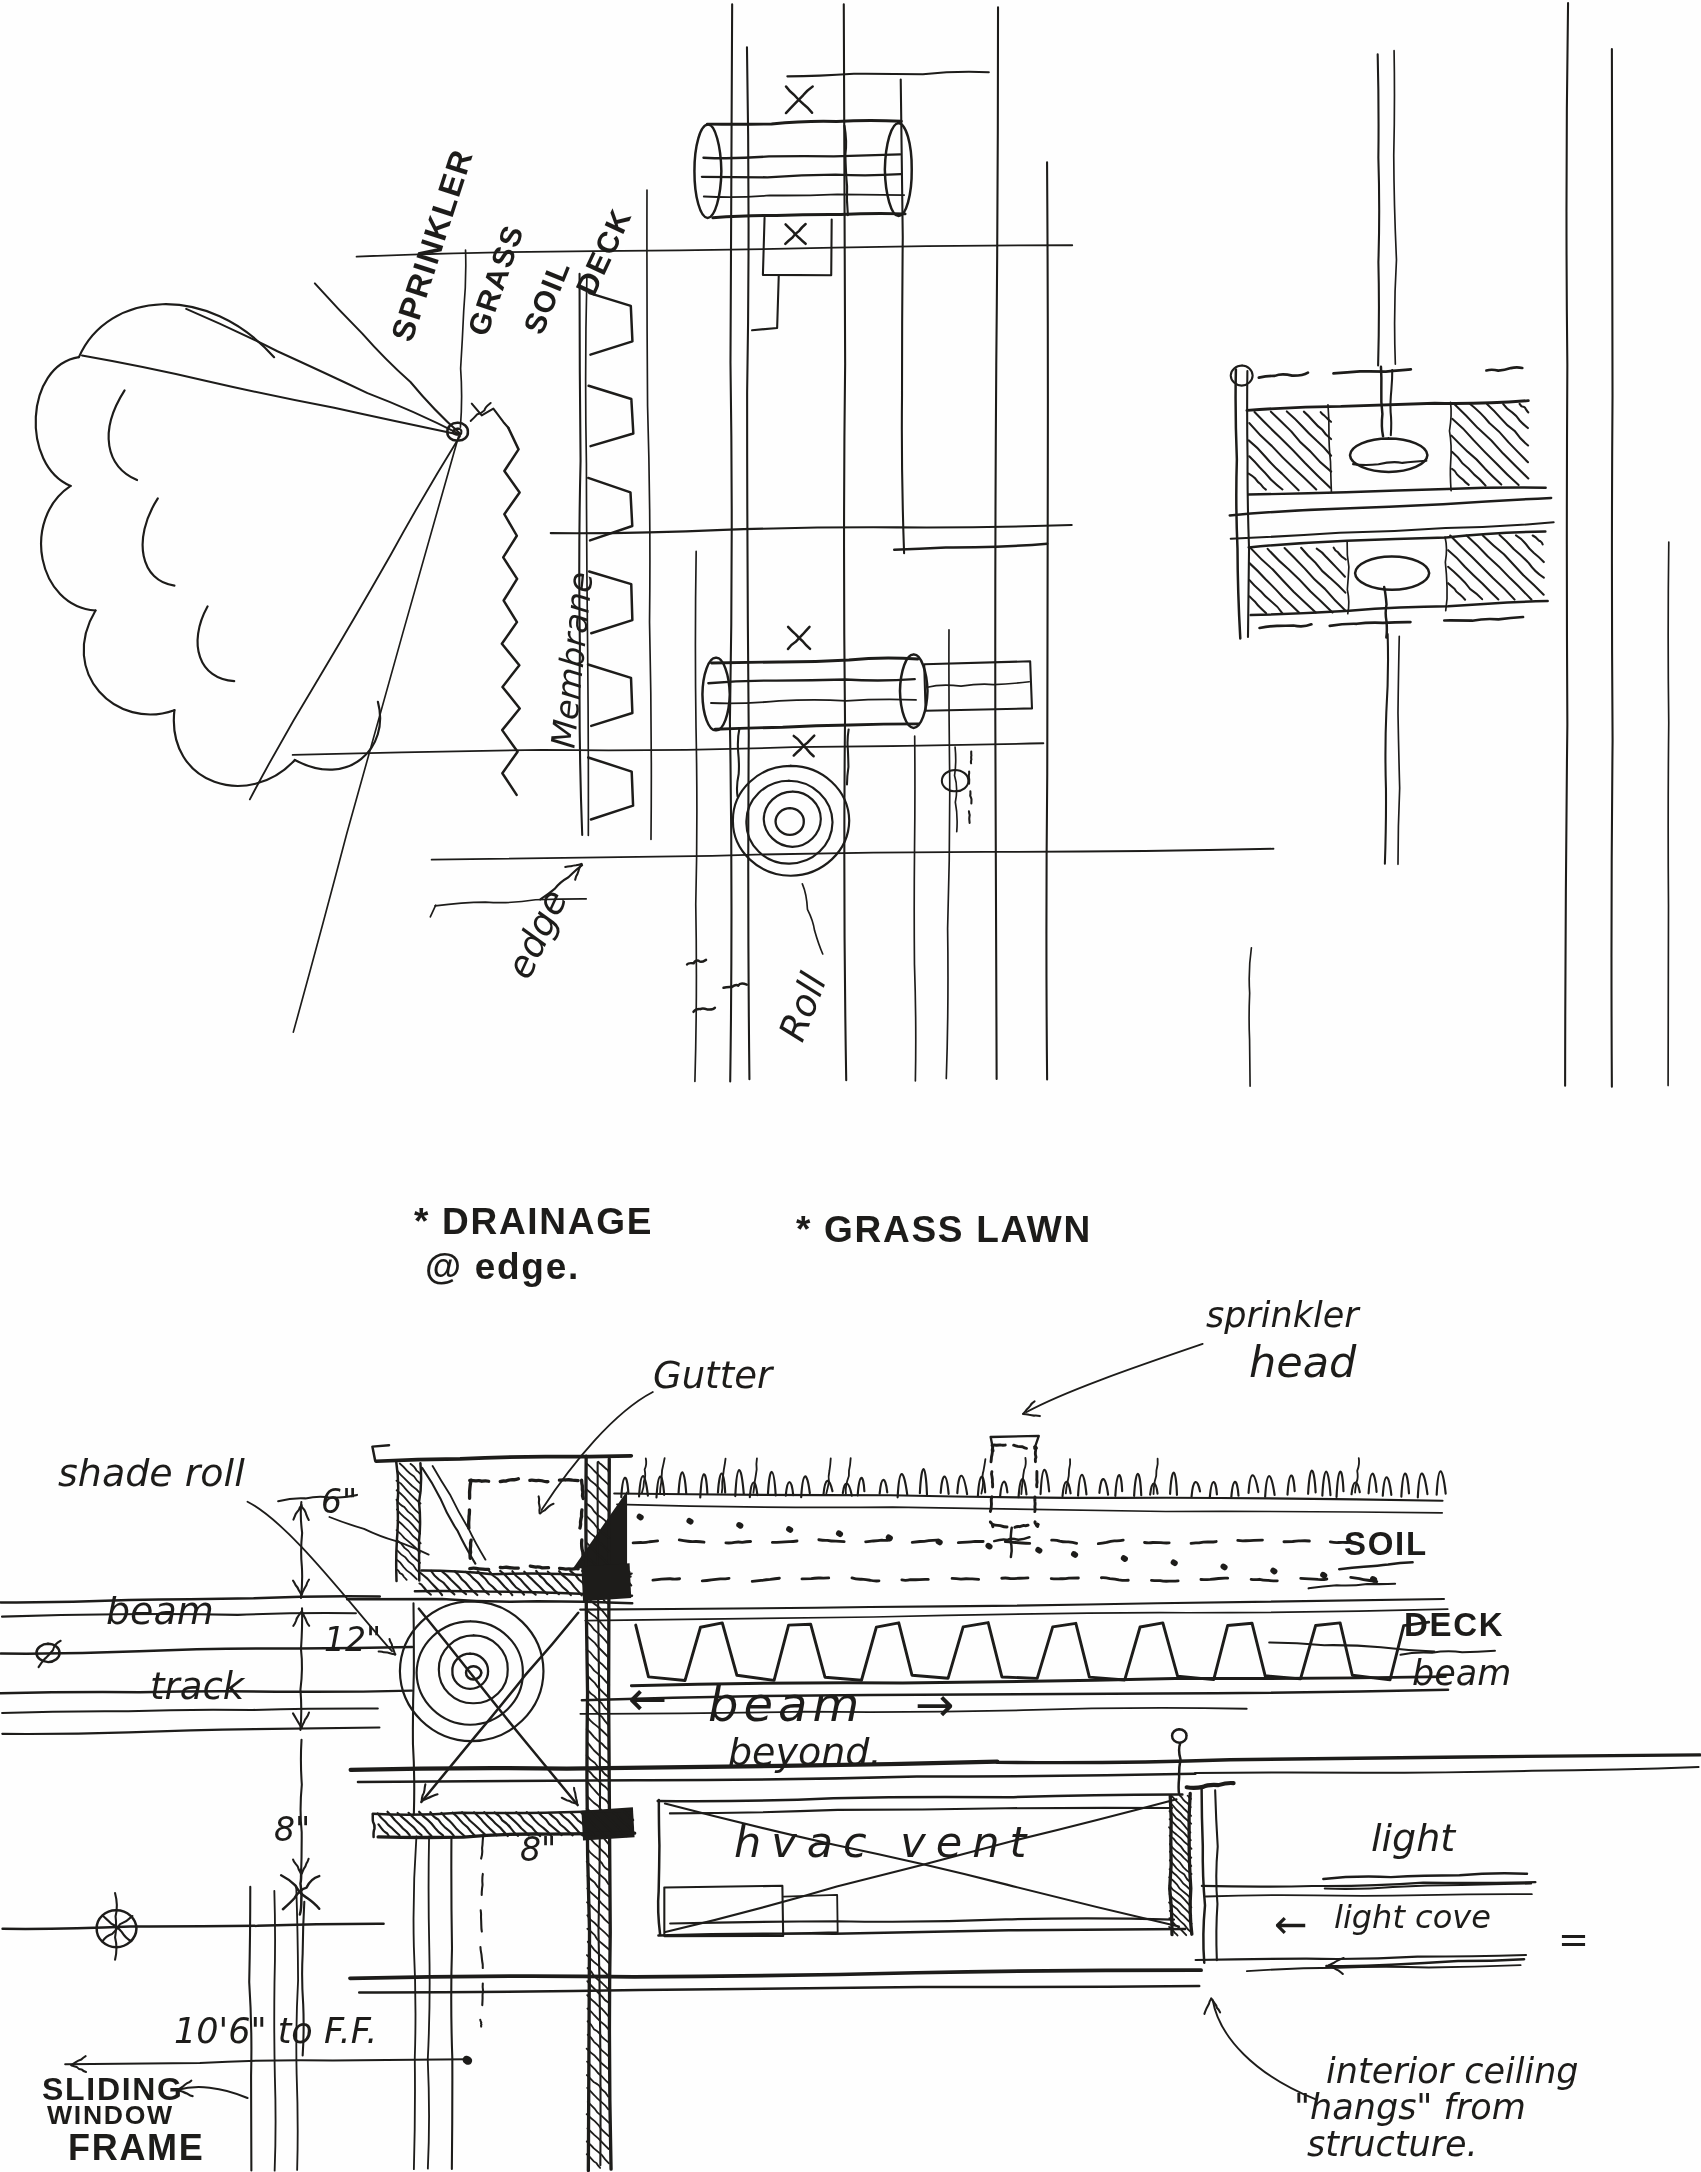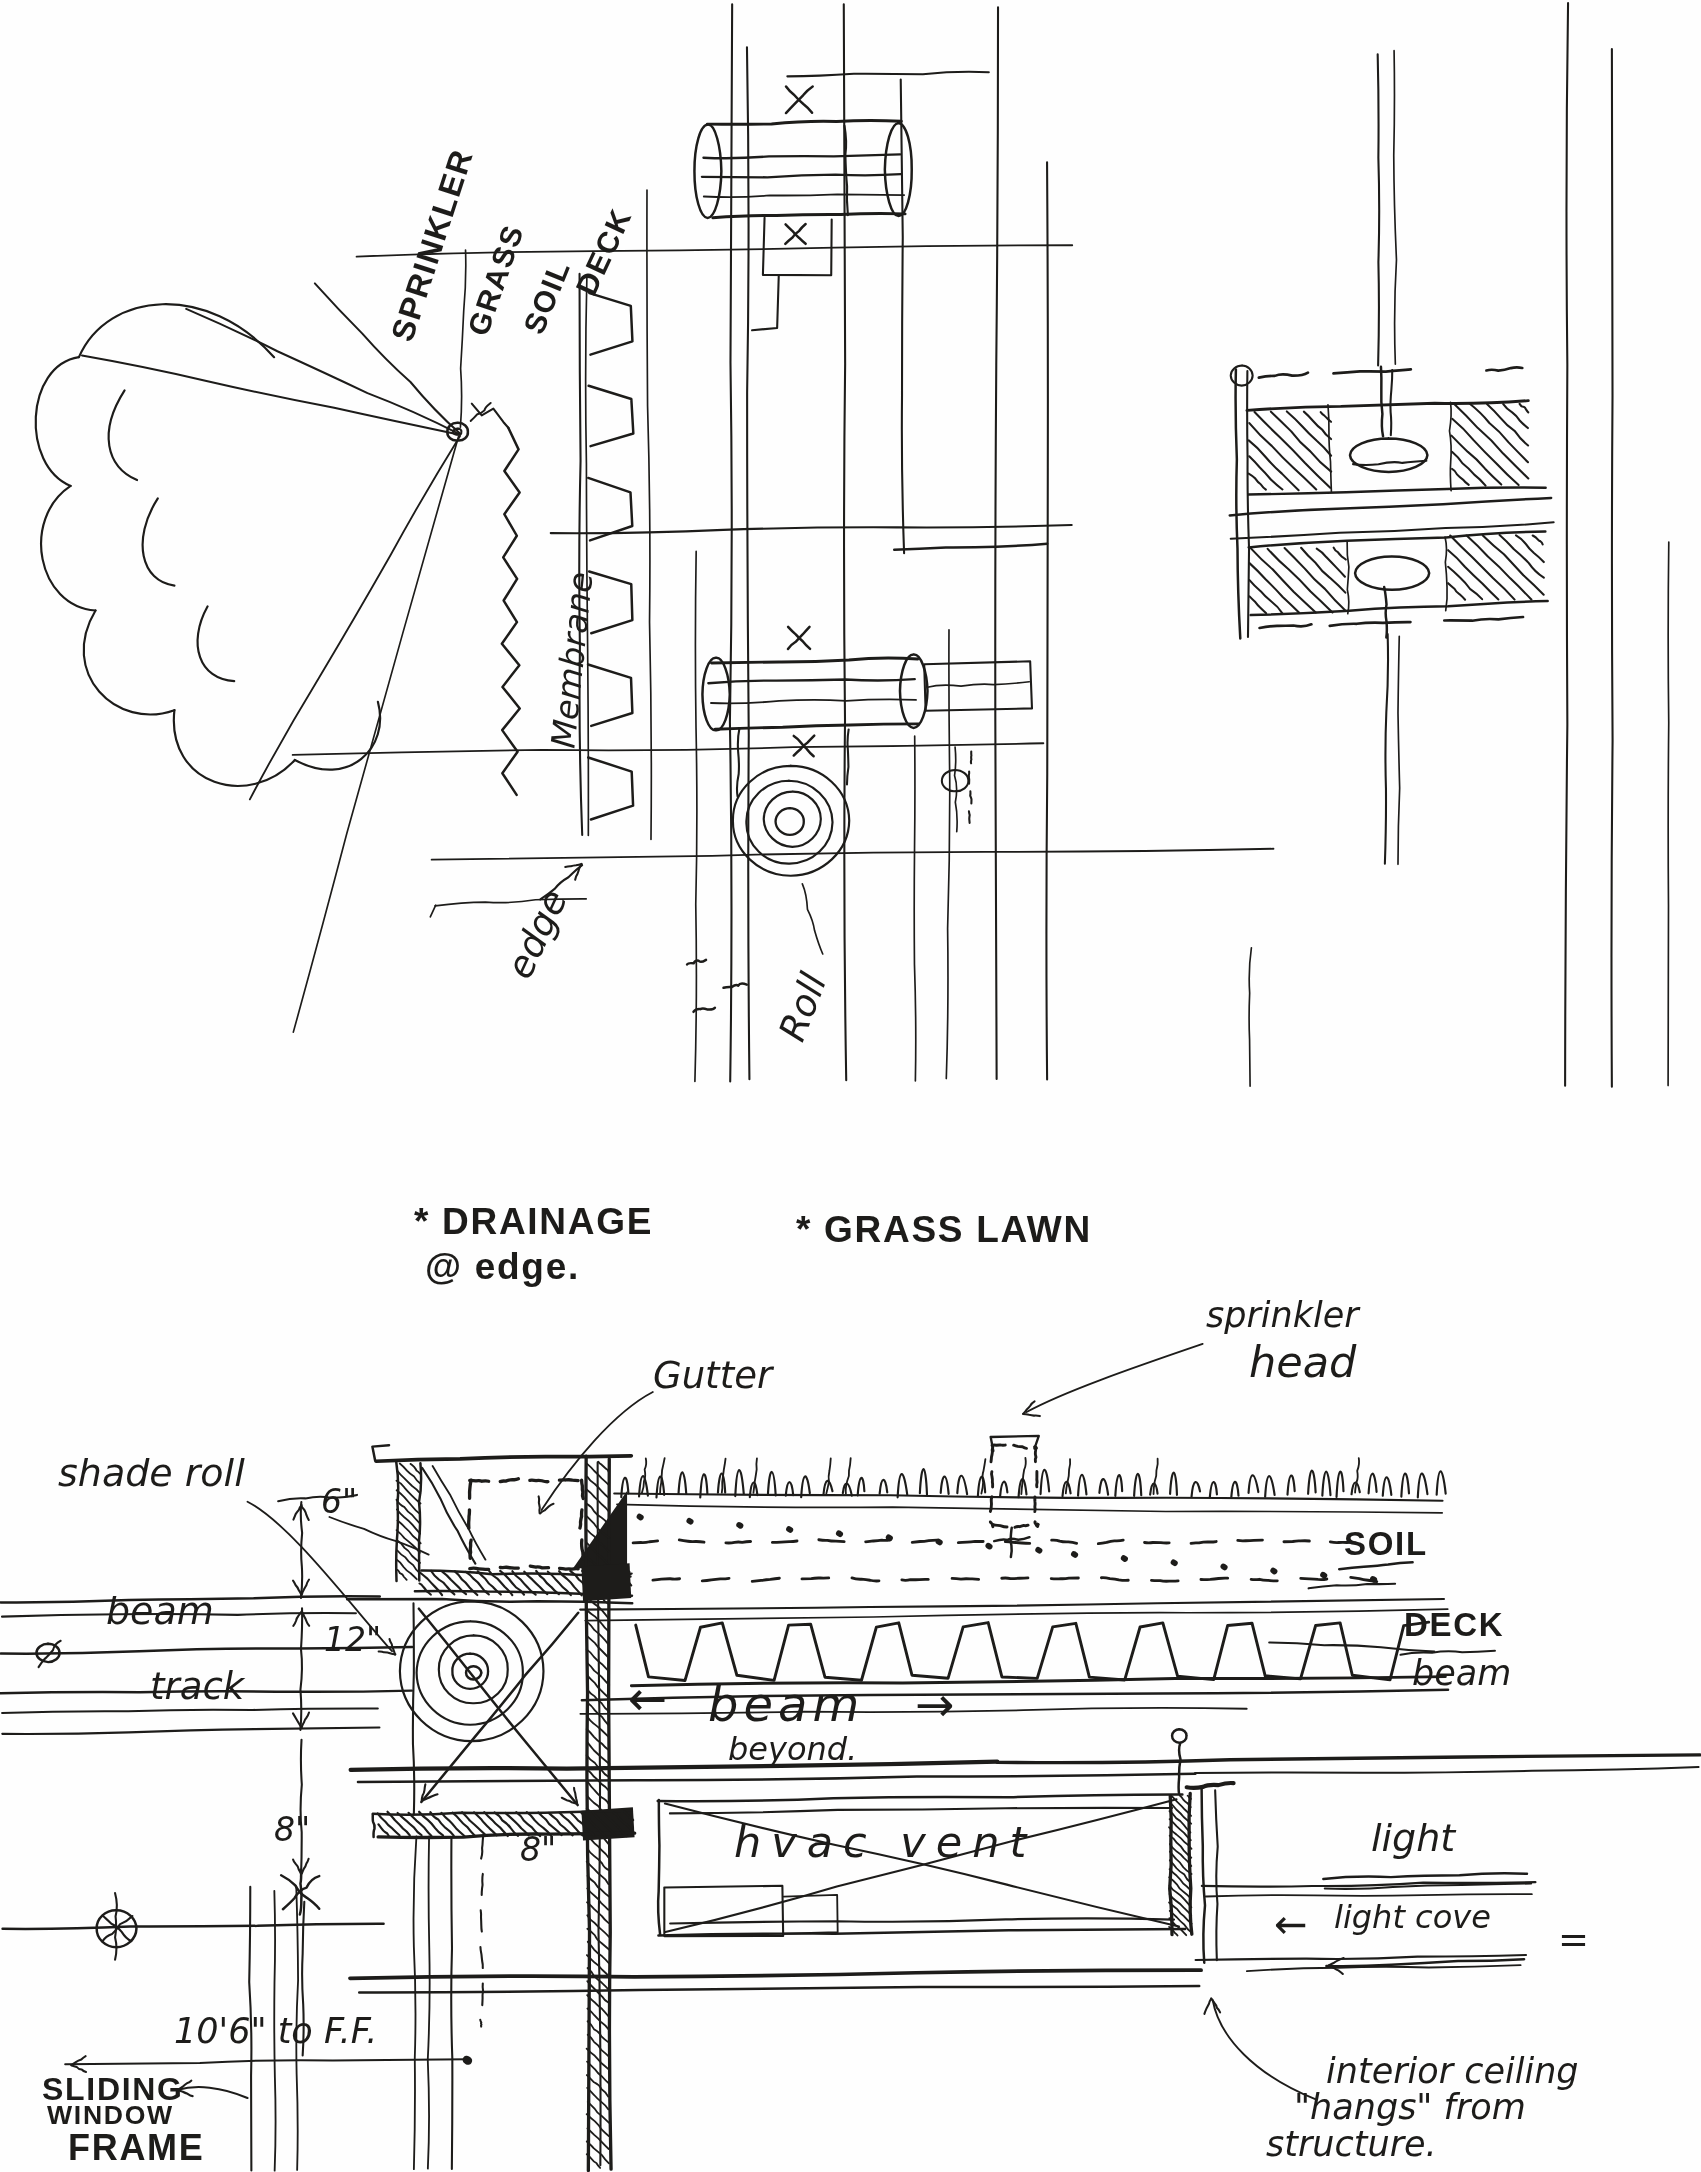--- a/index.html
+++ b/index.html
@@ -598,29 +598,29 @@
   <div class="lb hand" style="left:321px;top:1485px;font-size:33px">6"</div>
   <div class="lb hand" style="left:106px;top:1592px;font-size:38px">beam</div>
   <div class="lb hand" style="left:324px;top:1623px;font-size:33px">12"</div>
   <div class="lb hand" style="left:150px;top:1668px;font-size:37px">track</div>
   <div class="lb print" style="left:1344px;top:1527px;font-size:33px">SOIL</div>
   <div class="lb print" style="left:1404px;top:1608px;font-size:33px">DECK</div>
   <div class="lb hand" style="left:1412px;top:1656px;font-size:35px">beam</div>
   <div class="lb hand" style="left:628px;top:1675px;font-size:47px">←</div>
   <div class="lb hand" style="left:708px;top:1680px;font-size:48px;letter-spacing:5px">beam</div>
   <div class="lb hand" style="left:915px;top:1681px;font-size:47px">→</div>
-  <div class="lb hand" style="left:728px;top:1733px;font-size:32px">beyond.</div>
+  <div class="lb hand" style="left:728px;top:1733px;font-size:38px">beyond.</div>
   <div class="lb hand" style="left:1371px;top:1819px;font-size:38px">light</div>
   <div class="lb hand" style="left:734px;top:1821px;font-size:43px;letter-spacing:10px">hvac vent</div>
   <div class="lb hand" style="left:1274px;top:1904px;font-size:40px">←</div>
   <div class="lb hand" style="left:1334px;top:1901px;font-size:32px">light cove</div>
   <div class="lb hand" style="left:1558px;top:1921px;font-size:37px">=</div>
   <div class="lb hand" style="left:274px;top:1813px;font-size:33px">8"</div>
   <div class="lb hand" style="left:520px;top:1833px;font-size:33px">8"</div>
   <div class="lb hand" style="left:174px;top:2014px;font-size:35px">10'6" to F.F.</div>
   <div class="lb print" style="left:42px;top:2073px;font-size:32px">SLIDING</div>
   <div class="lb print" style="left:47px;top:2102px;font-size:26.6px">WINDOW</div>
   <div class="lb print" style="left:68px;top:2130px;font-size:36px">FRAME</div>
   <div class="lb hand" style="left:1326px;top:2054px;font-size:35px">interior ceiling</div>
   <div class="lb hand" style="left:1294px;top:2090px;font-size:35px">"hangs" from</div>
-  <div class="lb hand" style="left:1266px;top:2127px;font-size:35px">structure.</div>
+  <div class="lb hand" style="left:1307px;top:2127px;font-size:35px">structure.</div>
 </div>
 
 
 </body></html>

